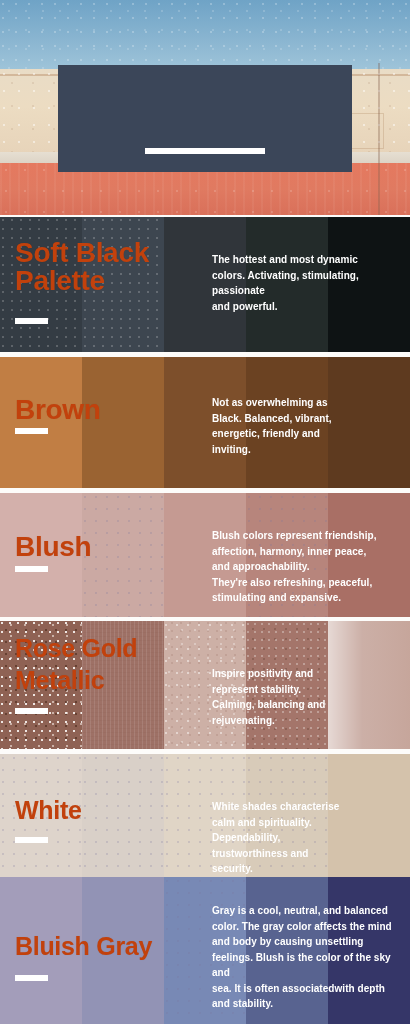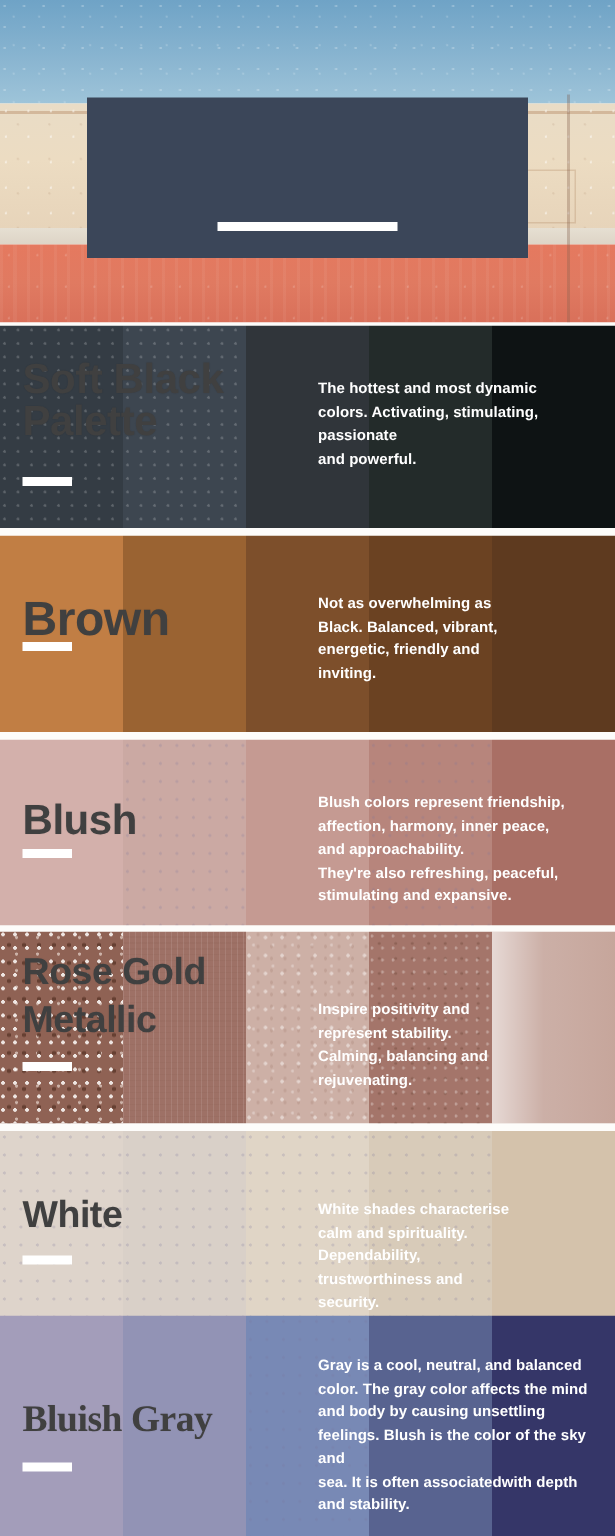--- a/index.html
+++ b/index.html
@@ -200,21 +200,21 @@
     background-image: radial-gradient(circle at 3px 4px, rgba(120,115,155,.22) 0.9px, transparent 1.2px);
     background-size: 11px 12px;
   }
 
   .section-body {
     position: absolute;
     inset: 0;
   }
   .section-heading {
     position: absolute;
-    color: #404040;
+    color: #c2410c;
     font-weight: bold;
     line-height: 1.0;
     letter-spacing: -0.3px;
     margin: 0;
     white-space: pre-line;
     text-shadow: 0 0 1px rgba(0,0,0,.10);
   }
   .heading-rule {
     position: absolute;
     width: 33px;
@@ -272,21 +272,21 @@
 
   <div class="section" id="sec-1" style="top:357px;height:131px;">
     <div class="swatches">
       <div class="swatch" style="width:82px;background:#c17e44;"></div>
       <div class="swatch" style="width:82px;background:#9a6332;"></div>
       <div class="swatch" style="width:82px;background:#7d4f2b;"></div>
       <div class="swatch" style="width:82px;background:#6b4222;"></div>
       <div class="swatch" style="width:82px;background:#5e3a1f;"></div>
     </div>
     <div class="section-body">
-      <h2 class="section-heading" style="left:15px;top:39px;font-size:32px;">Brown</h2>
+      <h2 class="section-heading" style="left:15px;top:39px;font-size:28px;">Brown</h2>
       <div class="heading-rule" style="left:15px;top:71px;"></div>
       <p class="section-desc" style="left:212px;top:38px;width:180px;">Not as overwhelming as
 Black. Balanced, vibrant,
 energetic, friendly and
 inviting.</p>
     </div>
   </div>
 
   <div class="section" id="sec-3" style="top:621px;height:128px;">
     <div class="swatches">
@@ -347,21 +347,21 @@
 
   <div class="section" id="sec-5" style="top:877px;height:147px;">
     <div class="swatches">
       <div class="swatch" style="width:82px;background:#a39dba;"></div>
       <div class="swatch" style="width:82px;background:#9293b5;"></div>
       <div class="swatch speckle" style="width:82px;background:#7889b5;"></div>
       <div class="swatch" style="width:82px;background:#586390;"></div>
       <div class="swatch" style="width:82px;background:#353668;"></div>
     </div>
     <div class="section-body">
-      <h2 class="section-heading" style="left:15px;top:57px;font-size:25px;font-family:Liberation Serif, serif;">Bluish Gray</h2>
+      <h2 class="section-heading" style="left:15px;top:57px;font-size:25px;">Bluish Gray</h2>
       <div class="heading-rule" style="left:15px;top:98px;"></div>
       <p class="section-desc" style="left:212px;top:26px;width:196px;">Gray is a cool, neutral, and balanced
 color. The gray color affects the mind
 and body by causing unsettling
 feelings. Blush is the color of the sky and
 sea. It is often associatedwith depth
 and stability.</p>
     </div>
   </div>
 

